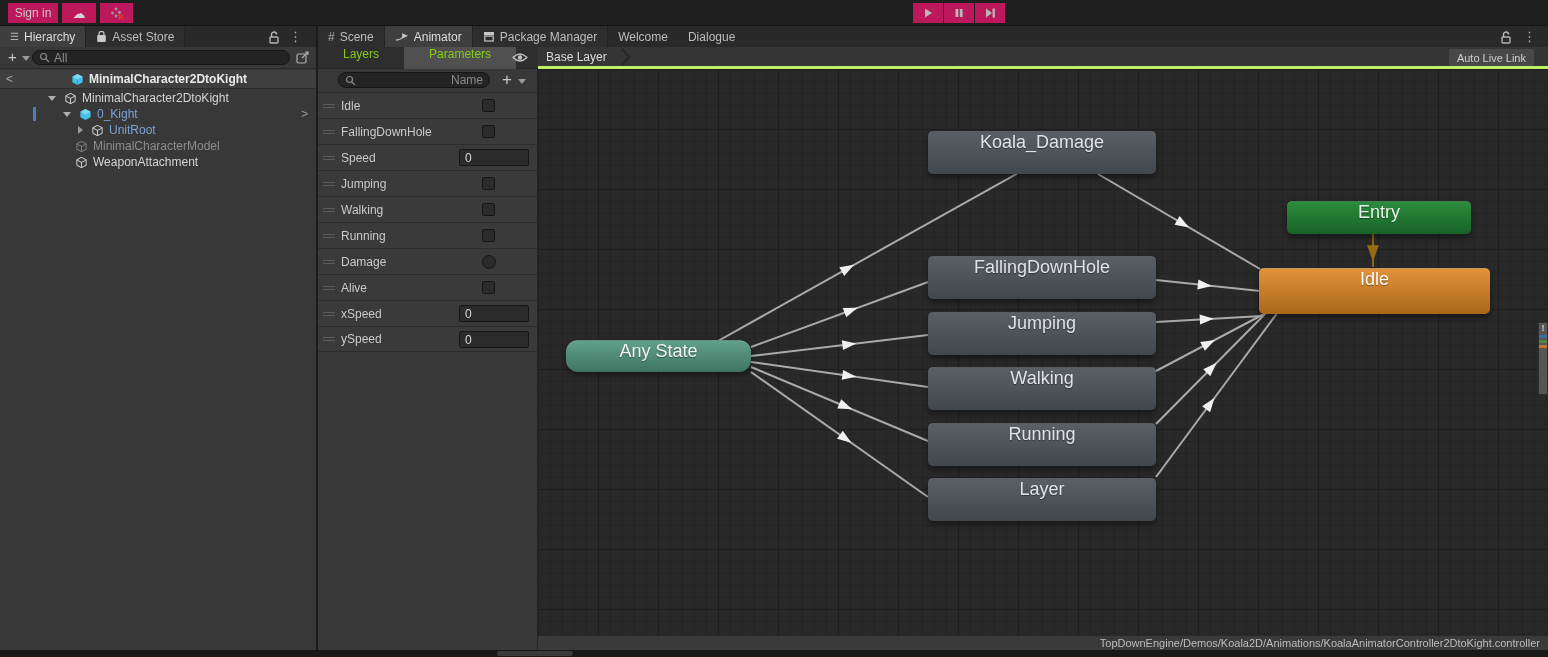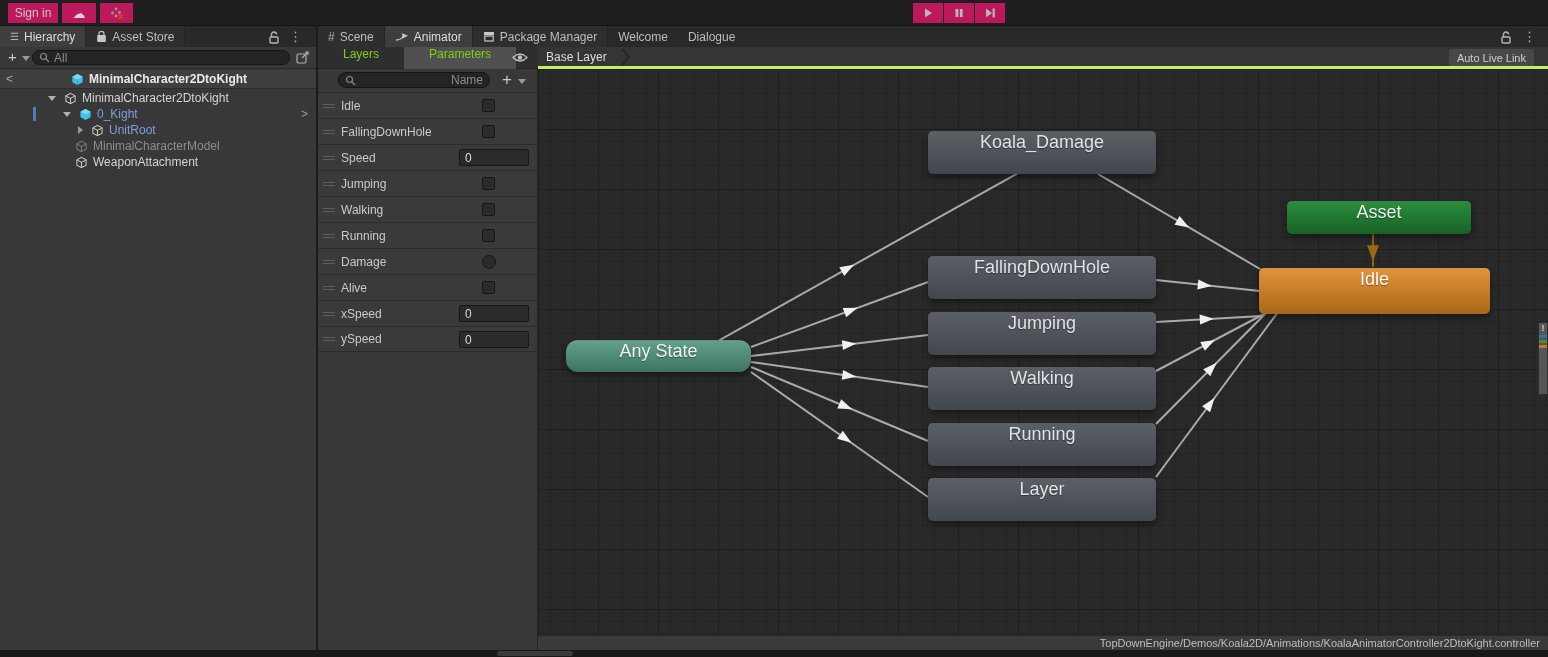--- a/index.html
+++ b/index.html
@@ -406,21 +406,21 @@
           <div class="state normal" style="left: 390px; top: 298px; width: 228px; height: 43px;">
             <span>Walking</span>
           </div>
           <div class="state normal" style="left: 390px; top: 354px; width: 228px; height: 43px;">
             <span>Running</span>
           </div>
           <div class="state normal" style="left: 390px; top: 409px; width: 228px; height: 43px;">
             <span>Layer</span>
           </div>
           <div class="state entry" style="left: 749px; top: 132px; width: 184px; height: 33px;">
-            <span>Asset</span>
+            <span>Entry</span>
           </div>
           <div class="state default" style="left: 721px; top: 199px; width: 231px; height: 46px;">
             <span>Idle</span>
           </div>
         </div>
       <div id="graph-path-bar">
         <span>TopDownEngine/Demos/Koala2D/Animations/KoalaAnimatorController2DtoKight.controller</span>
       </div>
     </div>
   </div>

